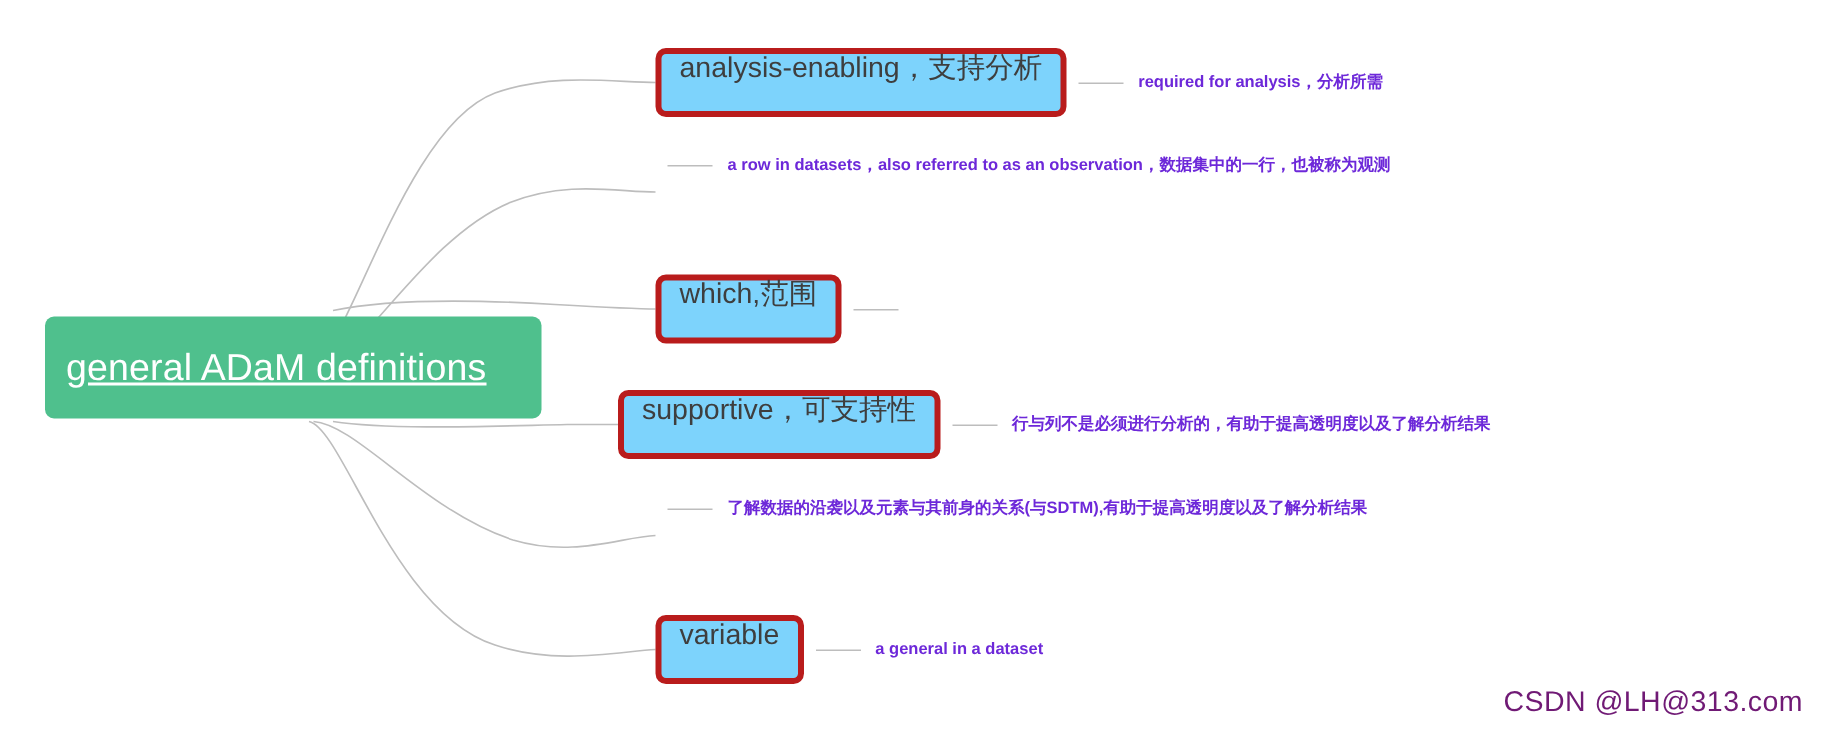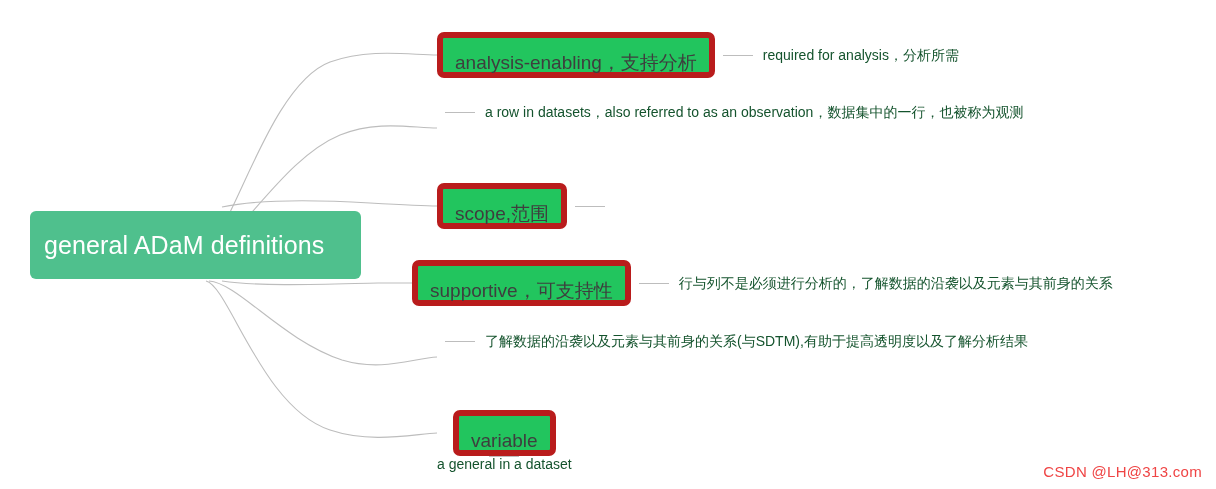--- a/index.html
+++ b/index.html
@@ -41,66 +41,67 @@
     padding-left: 14px;
     z-index: 5;
   }
   .root-label {
     color: #ffffff;
     font-size: 25px;
     font-weight: 400;
     letter-spacing: 0.1px;
     line-height: 1;
     white-space: nowrap;
+    text-decoration: underline;
   }
   .branch {
     position: absolute;
     display: flex;
     align-items: center;
     z-index: 4;
   }
   .branch-box {
     box-sizing: border-box;
-    border: 6px solid #b91c1c;
+    border: 4px solid #b91c1c;
     border-radius: 7px;
-    background: #22c55e;
+    background: #7dd3fc;
     height: 46px;
     display: flex;
-    align-items: flex-end;
+    align-items: flex-start;
     padding: 0 12px;
     white-space: nowrap;
   }
   .branch-label {
     color: #3e3e3e;
     font-size: 19px;
     font-weight: 400;
     line-height: 1;
     white-space: nowrap;
   }
   .leaf-line {
     width: 30px;
     height: 1px;
     background: #bdbdbd;
     flex: 0 0 auto;
   }
   .leaf-gap-a { width: 8px; flex: 0 0 auto; }
   .leaf-gap-b { width: 10px; flex: 0 0 auto; }
   .leaf-label {
-    color: #14532d;
-    font-size: 14px;
-    font-weight: 400;
+    color: #6d28d9;
+    font-size: 11px;
+    font-weight: 700;
     line-height: 1;
     white-space: nowrap;
   }
   .watermark {
     position: absolute;
     right: 14px;
     bottom: 9px;
-    color: #ef4444;
-    font-size: 15px;
+    color: #701a75;
+    font-size: 19px;
     white-space: nowrap;
     letter-spacing: 0.3px;
   }
 </style>
 </head>
 <body>
 
 <div id="canvas">
 
   <svg id="edges" viewBox="0 0 1216 489" xmlns="http://www.w3.org/2000/svg">
@@ -130,45 +131,45 @@
 
   <div class="branch" style="left:437px; top:105px;">
     <span class="leaf-gap-a"></span>
     <span class="leaf-line"></span>
     <span class="leaf-gap-b"></span>
     <span class="leaf-label">a row in datasets，also referred to as an observation，数据集中的一行，也被称为观测</span>
   </div>
 
   <div class="branch" style="left:437px; top:183px;">
     <div class="branch-box">
-      <span class="branch-label">scope,范围</span>
+      <span class="branch-label">which,范围</span>
     </div>
     <span class="leaf-gap-a"></span>
     <span class="leaf-line"></span>
     <span class="leaf-gap-b"></span>
   </div>
 
   <div class="branch" style="left:412px; top:260px;">
     <div class="branch-box">
       <span class="branch-label">supportive，可支持性</span>
     </div>
     <span class="leaf-gap-a"></span>
     <span class="leaf-line"></span>
     <span class="leaf-gap-b"></span>
-    <span class="leaf-label">行与列不是必须进行分析的，了解数据的沿袭以及元素与其前身的关系</span>
+    <span class="leaf-label">行与列不是必须进行分析的，有助于提高透明度以及了解分析结果</span>
   </div>
 
   <div class="branch" style="left:437px; top:334px;">
     <span class="leaf-gap-a"></span>
     <span class="leaf-line"></span>
     <span class="leaf-gap-b"></span>
     <span class="leaf-label">了解数据的沿袭以及元素与其前身的关系(与SDTM),有助于提高透明度以及了解分析结果</span>
   </div>
 
-  <div class="branch" style="left:437px; top:410px;flex-direction:column;">
+  <div class="branch" style="left:437px; top:410px;">
     <div class="branch-box">
       <span class="branch-label">variable</span>
     </div>
     <span class="leaf-gap-a"></span>
     <span class="leaf-line"></span>
     <span class="leaf-gap-b"></span>
     <span class="leaf-label">a general in a dataset</span>
   </div>
 
   <div class="watermark">CSDN @LH@313.com</div>

